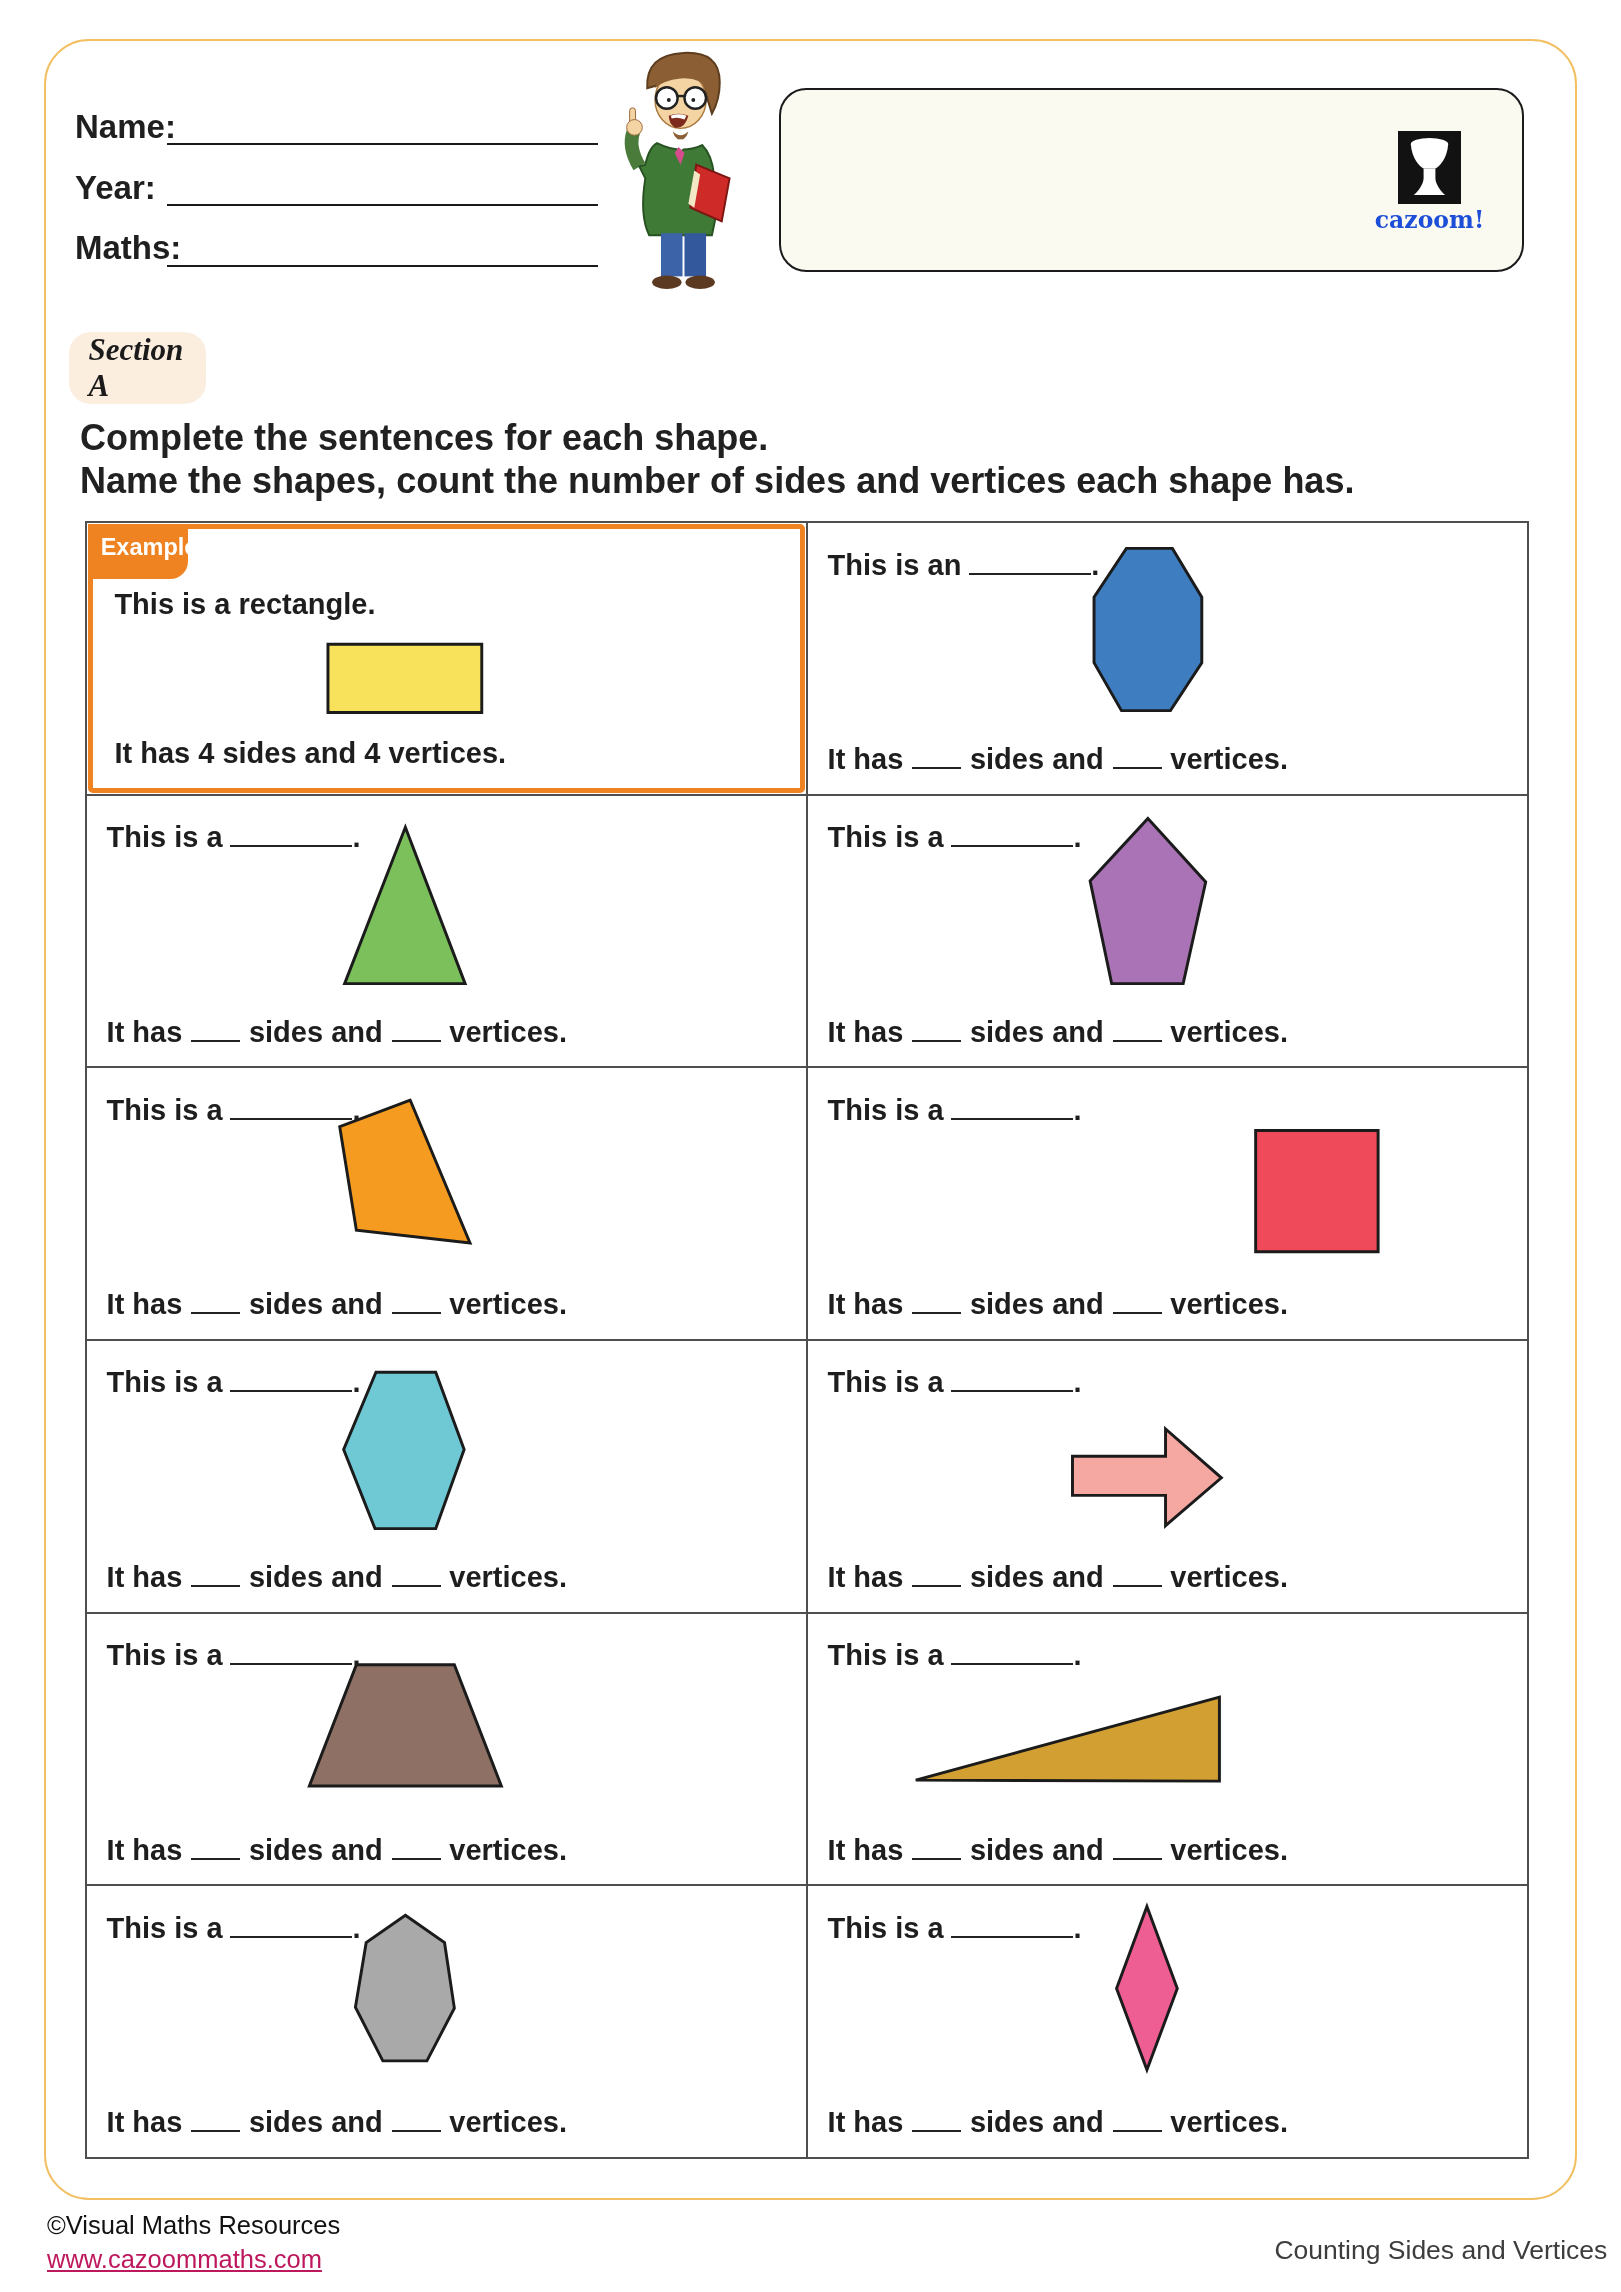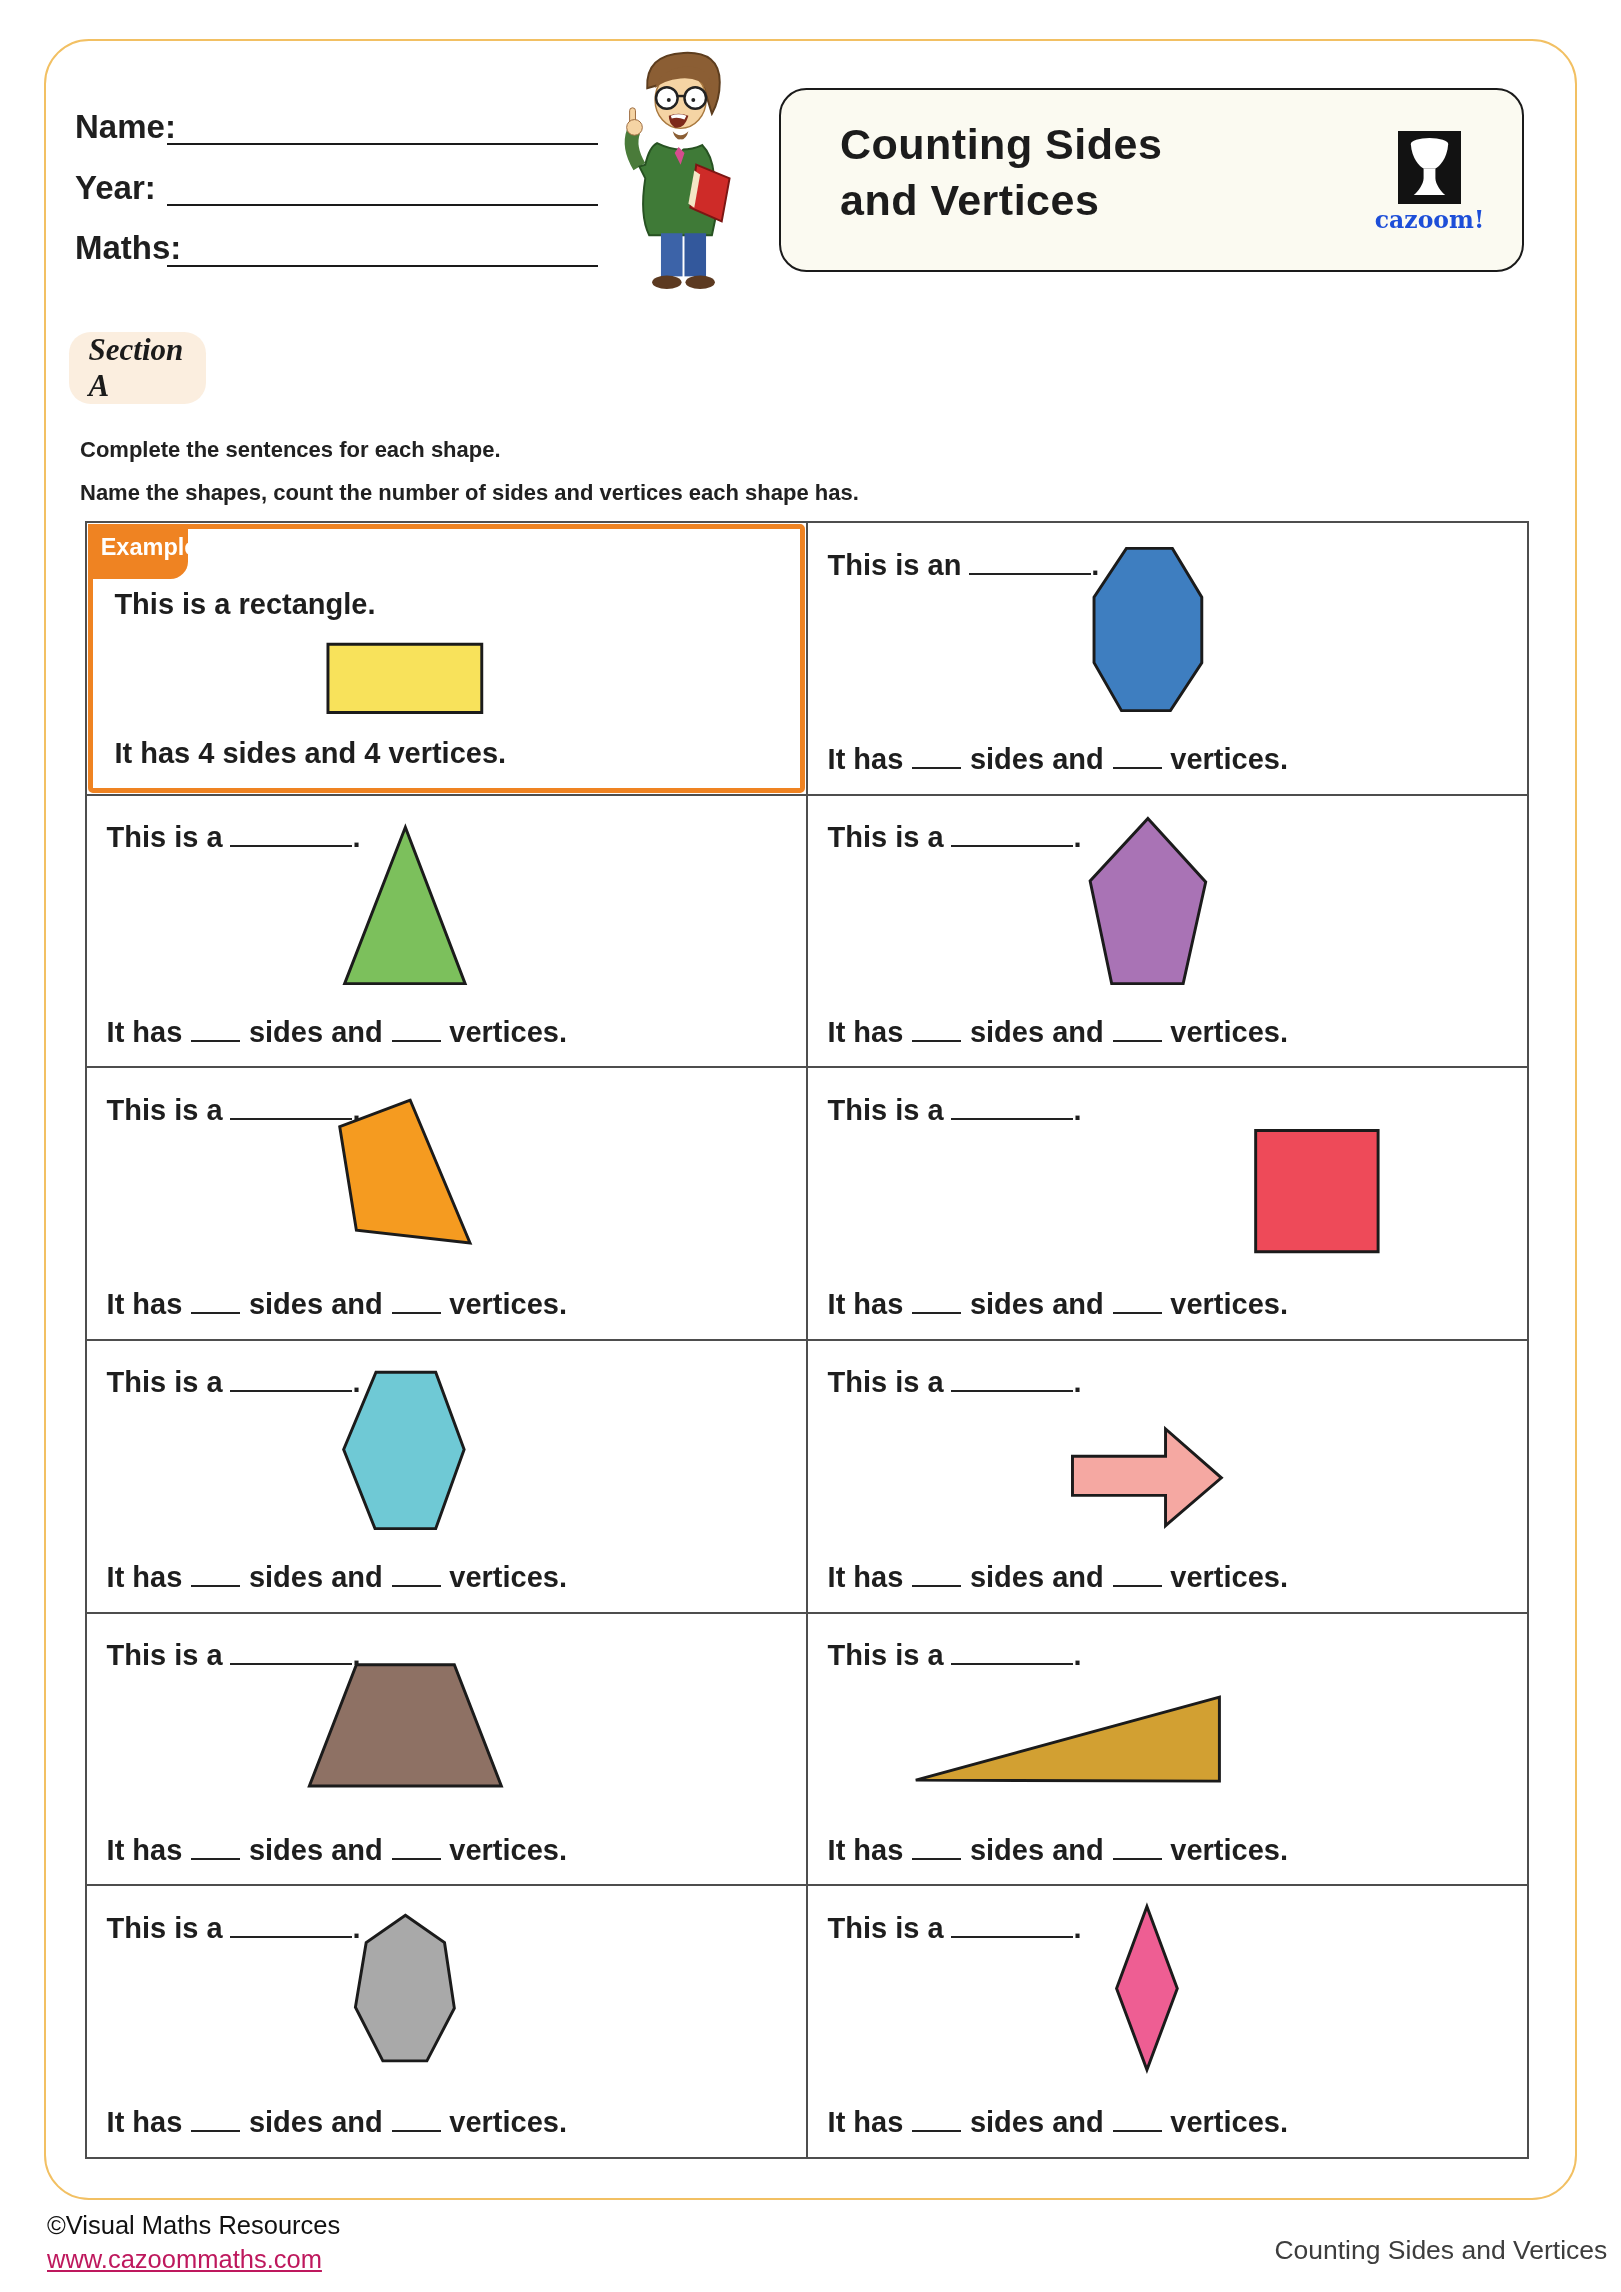--- a/index.html
+++ b/index.html
@@ -28,22 +28,22 @@
   .logo-square{width:63px;height:73px;background:#121212;margin:0 auto;position:relative;}
   .logo-text{font-family:"DejaVu Serif",serif;font-weight:bold;font-size:23.5px;color:#1d4ed8;margin-top:2px;}
 
   
   .section-badge{position:absolute;left:69px;top:332px;width:137px;height:72px;background:#FBEEDF;
                  border-radius:21.6px;display:flex;align-items:center;box-sizing:border-box;padding-left:19.6px;}
   .section-badge span{font-family:"Liberation Serif",serif;font-weight:bold;font-style:italic;
                       font-size:31px;color:#1b1b1b;}
 
   
-  .instructions{position:absolute;left:80px;top:416px;font-size:22px;font-weight:bold;
-                color:#212121;line-height:43px;margin-top:12px;}
+  .instructions{position:absolute;left:80px;top:416px;font-size:36px;font-weight:bold;
+                color:#212121;line-height:43px;}
 
   
   .table{position:absolute;left:85px;top:521px;width:1444px;height:1638px;
          display:grid;grid-template-columns:1fr 1fr;grid-template-rows:repeat(6,1fr);
          background:#4e4e4e;border:2px solid #4e4e4e;gap:2px;box-sizing:border-box;}
   .cell{position:relative;background:#ffffff;overflow:hidden;}
   .shape-svg{position:absolute;left:0;top:0;width:100%;height:100%;}
   .sentence{position:absolute;font-size:29px;font-weight:bold;color:#1e1e1e;white-space:nowrap;text-align:right;}
   .sentence.top{left:19.6px;top:25.5px;}
   .sentence.bottom{left:19.6px;bottom:17.6px;}
@@ -99,24 +99,20 @@
     <path d="M70,100 L76,106 L72,118 L66,106 Z" fill="#D64D8E"></path>
     <path d="M88,118 L122,132 L114,176 L82,162 Z" fill="#CE2B28" stroke="#7c1613" stroke-width="2"></path>
     <path d="M86,124 L80,158 L86,162 L92,128 Z" fill="#F4E7C6"></path>
     <rect x="52" y="188" width="22" height="44" fill="#3C63A8"></rect>
     <rect x="76" y="188" width="22" height="44" fill="#33589c"></rect>
     <ellipse cx="58" cy="238" rx="15" ry="7" fill="#5C3A21"></ellipse>
     <ellipse cx="92" cy="238" rx="15" ry="7" fill="#5C3A21"></ellipse>
   </svg>
 
   <div class="title-box">
-    <div class="title-text">
-      <div>Counting Sides</div>
-      <div>and Vertices</div>
-    </div>
     <div class="logo">
       <div class="logo-square">
         <svg viewBox="0 0 64 74" width="63" height="73">
           <ellipse cx="32" cy="13" rx="19" ry="6" fill="#ffffff"></ellipse>
           <path d="M13,13 C14,28 22,36 26,38 L38,38 C42,36 50,28 51,13 Z" fill="#ffffff"></path>
           <path d="M26,38 L26,48 C26,54 20,62 16,65 L48,65 C44,62 38,54 38,48 L38,38 Z" fill="#ffffff"></path>
         </svg>
       </div>
       <div class="logo-text">cazoom!</div>
     </div>

